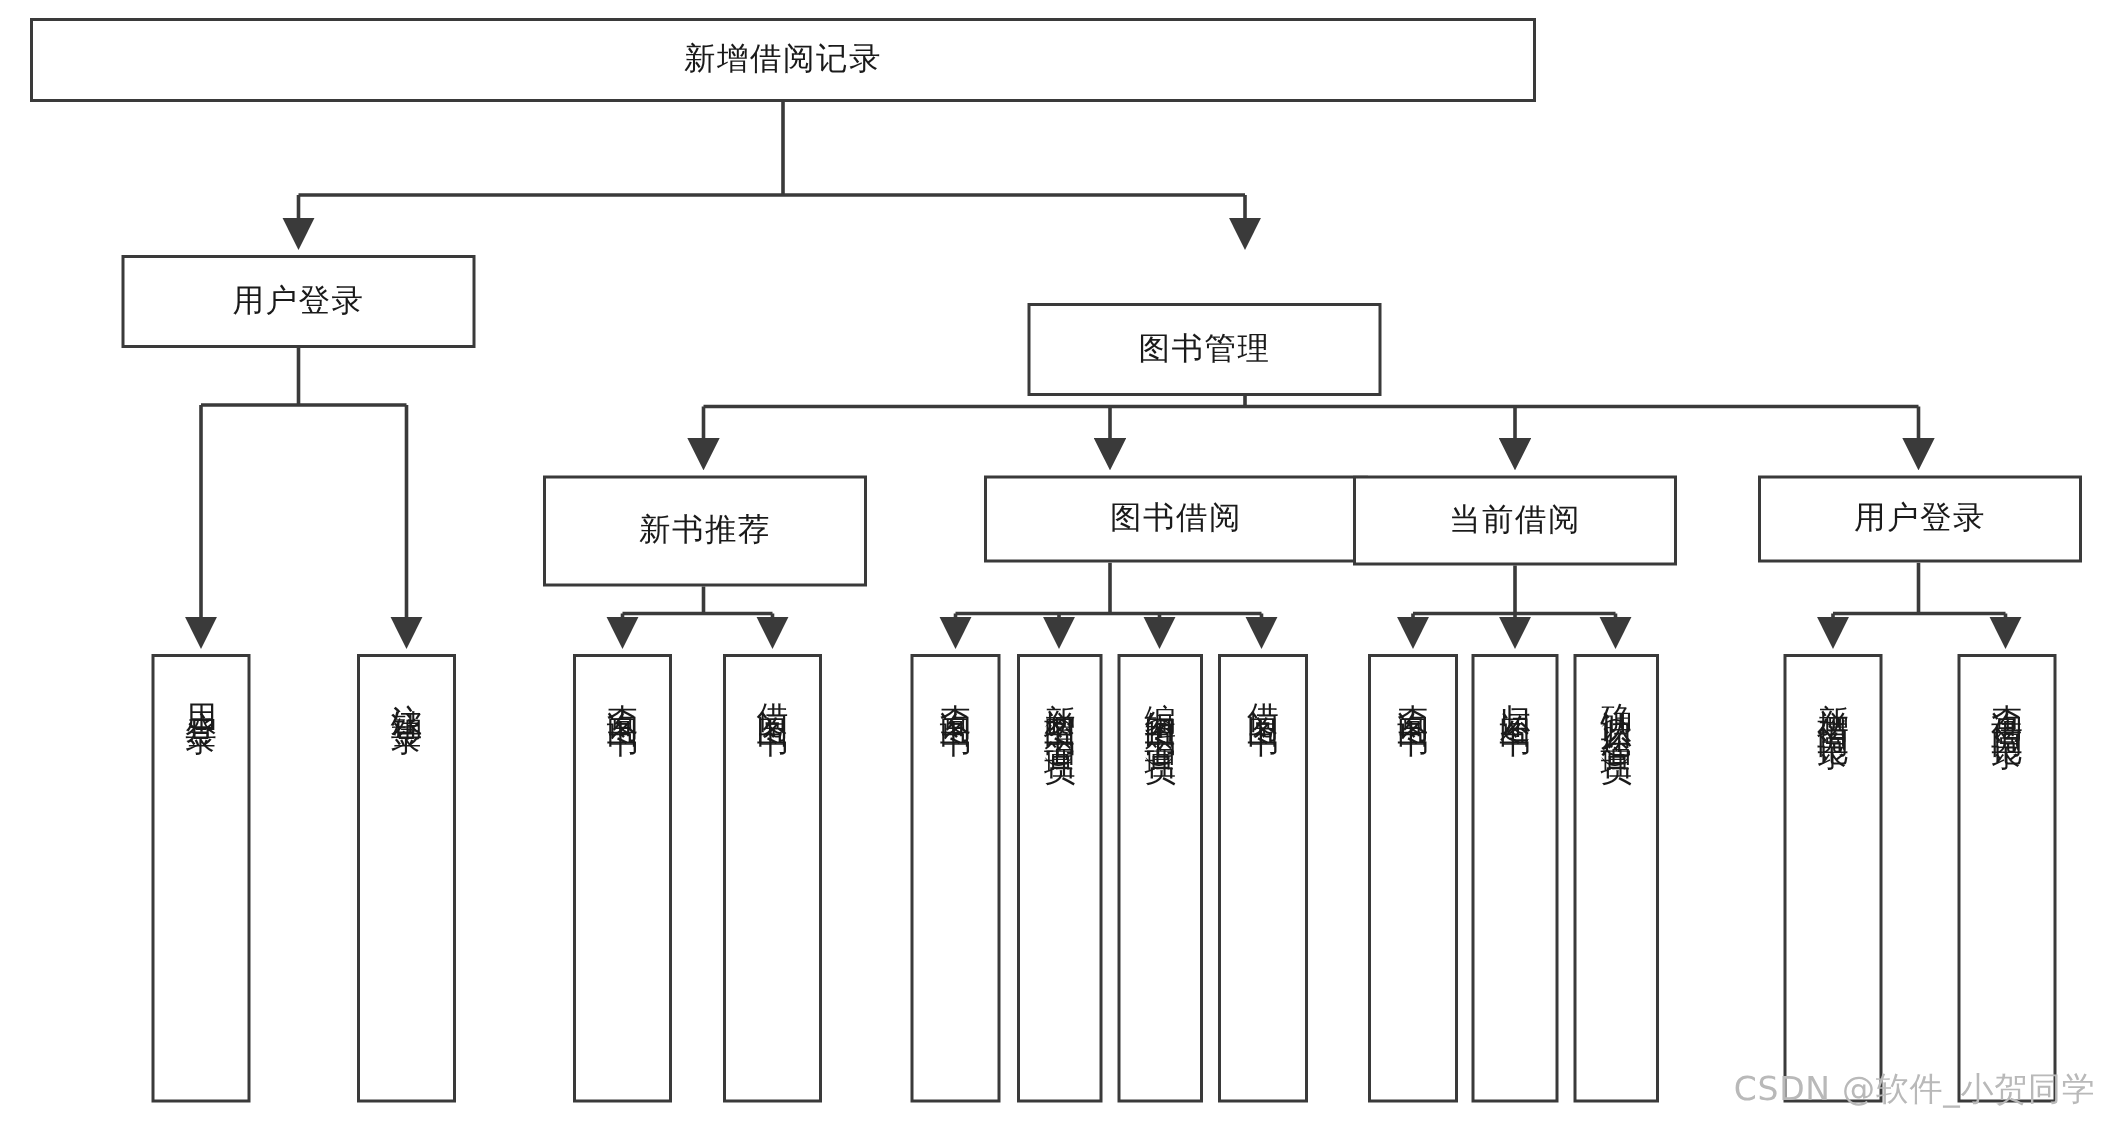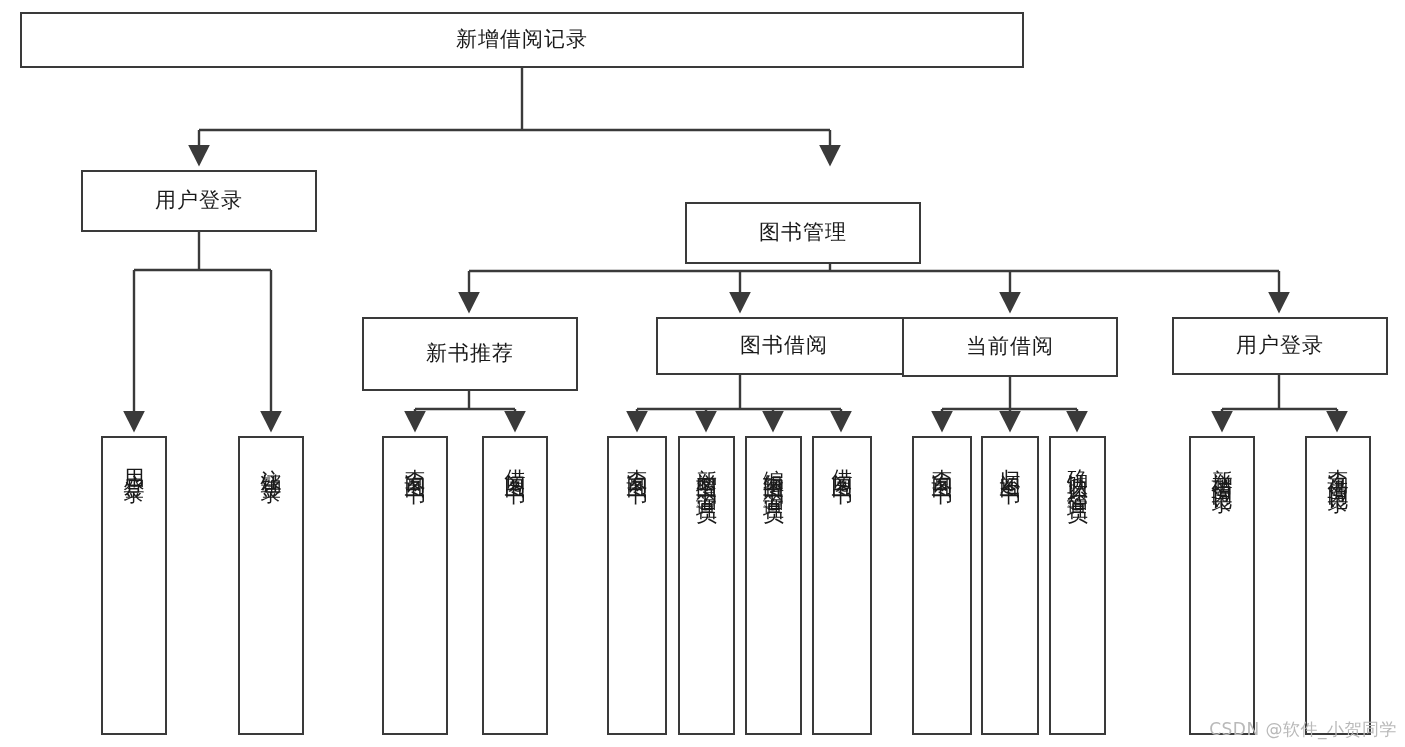--- a/index.html
+++ b/index.html
@@ -54,21 +54,21 @@
     line-height: 1.15;
     white-space: nowrap;
   }
   .node-root {
     font-size: 22px;
   }
   #watermark {
     position: absolute;
     right: 8px;
     bottom: 6px;
-    font-size: 17px;
+    font-size: 22px;
     color: #b9b9b9;
     letter-spacing: 0.5px;
     user-select: none;
     white-space: nowrap;
   }
 </style>
 </head>
 <body>
 
 <div id="diagram-root">

